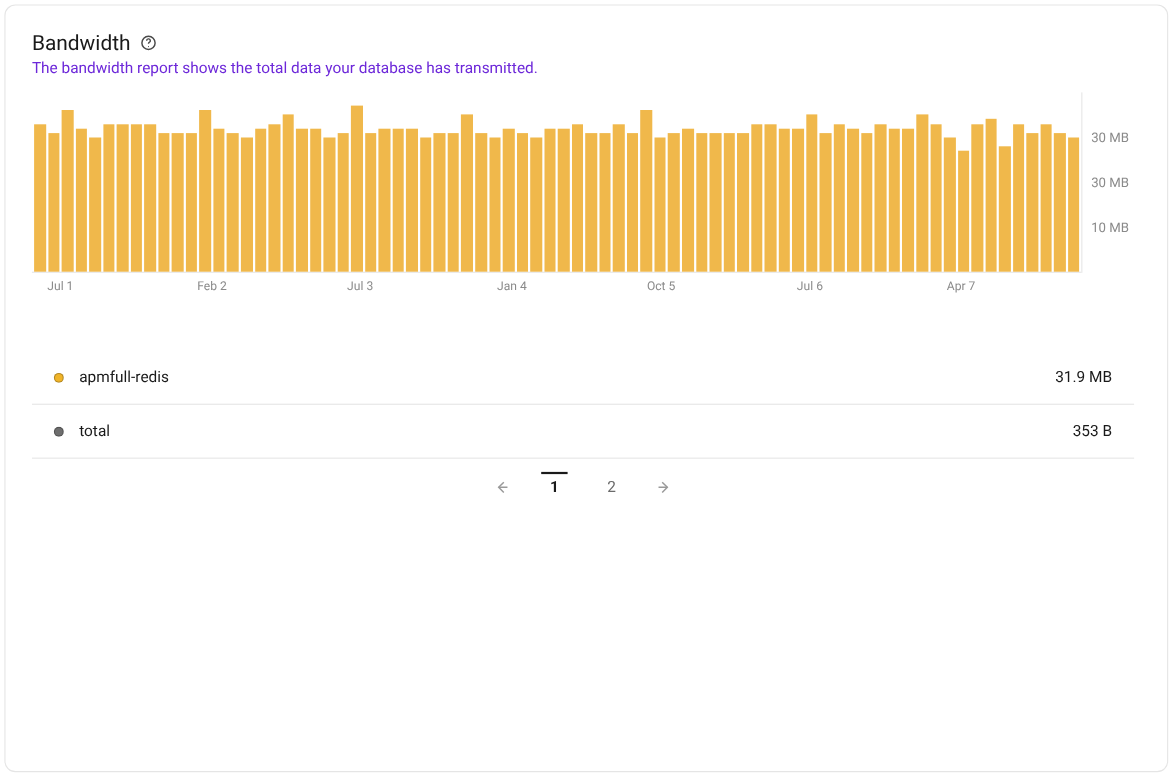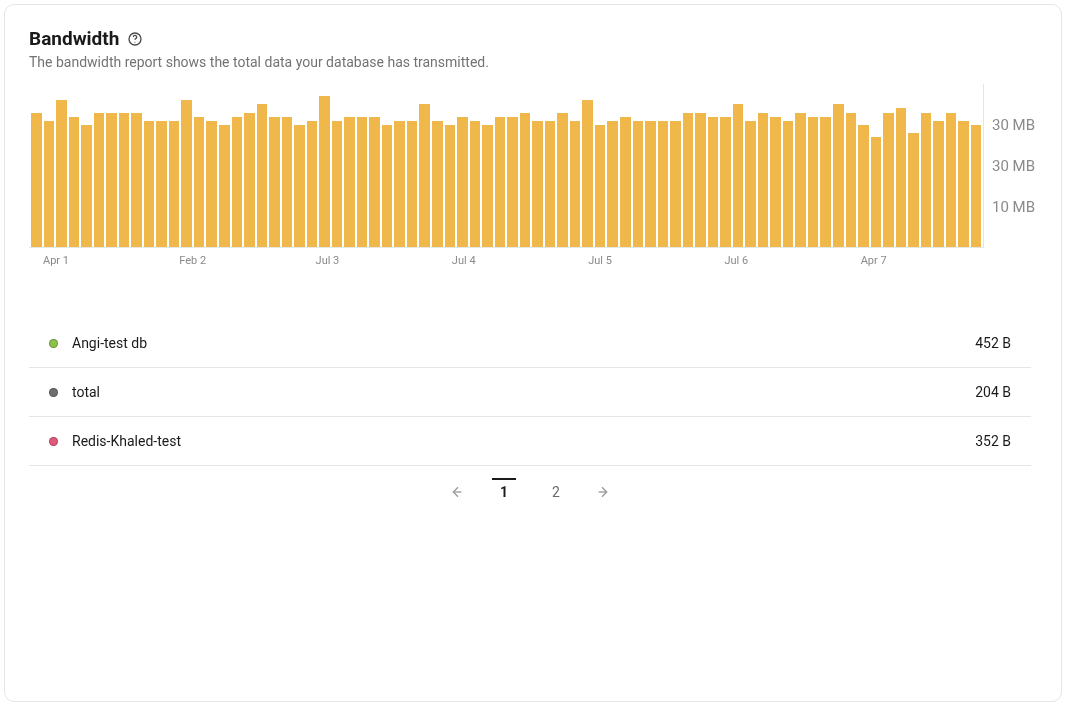--- a/index.html
+++ b/index.html
@@ -20,32 +20,32 @@
       height: 698px;
       position: relative;
     }
     .header-row {
       display: flex;
       align-items: center;
       gap: 8px;
     }
     .title {
       font-size: 19px;
-      font-weight: 700;
+      font-weight: 400;
       color: #1a1a1a;
     }
     .help-icon {
       display: inline-flex;
       align-items: center;
       justify-content: center;
       color: #4a4a4a;
     }
     .subtitle {
       font-size: 14px;
-      color: #737373;
+      color: #6d28d9;
       margin-top: 4px;
     }
     .chart-wrap {
       margin-top: 14px;
       display: flex;
       align-items: stretch;
       height: 164px;
     }
     .chart-plot {
       flex: 1;
@@ -61,21 +61,21 @@
       background: #f0b84b;
       min-width: 4px;
     }
     .y-axis {
       width: 54px;
       position: relative;
       border-left: 1px solid #e5e5e5;
     }
     .y-tick {
       position: absolute;
-      font-size: 15px;
+      font-size: 12px;
       color: #8a8a8a;
       left: 8px;
       transform: translateY(-50%);
       white-space: nowrap;
     }
     .x-axis {
       display: flex;
       margin-top: 6px;
       padding-right: 54px;
     }
@@ -251,51 +251,44 @@
         <div class="bar" style="height: 77.5%;"></div>
         <div class="bar" style="height: 75%;"></div>
       </div>
     <div class="y-axis">
       <span class="y-tick" style="top:25%">30 MB</span>
       <span class="y-tick" style="top:50%">30 MB</span>
       <span class="y-tick" style="top:75%">10 MB</span>
     </div>
   </div>
   <div class="x-axis">
-    <span class="x-tick">Apr 1</span>
+    <span class="x-tick">Jul 1</span>
     <span class="x-tick">Feb 2</span>
     <span class="x-tick">Jul 3</span>
-    <span class="x-tick">Jul 4</span>
-    <span class="x-tick">Jul 5</span>
+    <span class="x-tick">Jan 4</span>
+    <span class="x-tick">Oct 5</span>
     <span class="x-tick">Jul 6</span>
     <span class="x-tick">Apr 7</span>
   </div>
 
   <div class="table-scroll">
     <div id="tbody">
         <div class="trow">
           <div class="plan-cell">
-            <span class="dot" style="background: rgb(139, 195, 74);"></span>
-            <span class="plan-name">Angi-test db</span>
+            <span class="dot" style="background: rgb(240, 180, 41);"></span>
+            <span class="plan-name">apmfull-redis</span>
           </div>
-          <span class="usage-cell">452 B</span>
+          <span class="usage-cell">31.9 MB</span>
         </div>
         <div class="trow">
           <div class="plan-cell">
             <span class="dot" style="background: rgb(110, 110, 110);"></span>
             <span class="plan-name">total</span>
           </div>
-          <span class="usage-cell">204 B</span>
-        </div>
-        <div class="trow">
-          <div class="plan-cell">
-            <span class="dot" style="background: rgb(226, 89, 120);"></span>
-            <span class="plan-name">Redis-Khaled-test</span>
-          </div>
-          <span class="usage-cell">352 B</span>
+          <span class="usage-cell">353 B</span>
         </div>
       </div>
 
     <div class="pagination">
       <span class="page-arrow">
         <svg width="16" height="16" viewBox="0 0 24 24" fill="none" stroke="currentColor" stroke-width="2">
             <path d="M15 5l-7 7 7 7"></path>
             <path d="M8 12h12"></path>
           </svg>
       </span>

